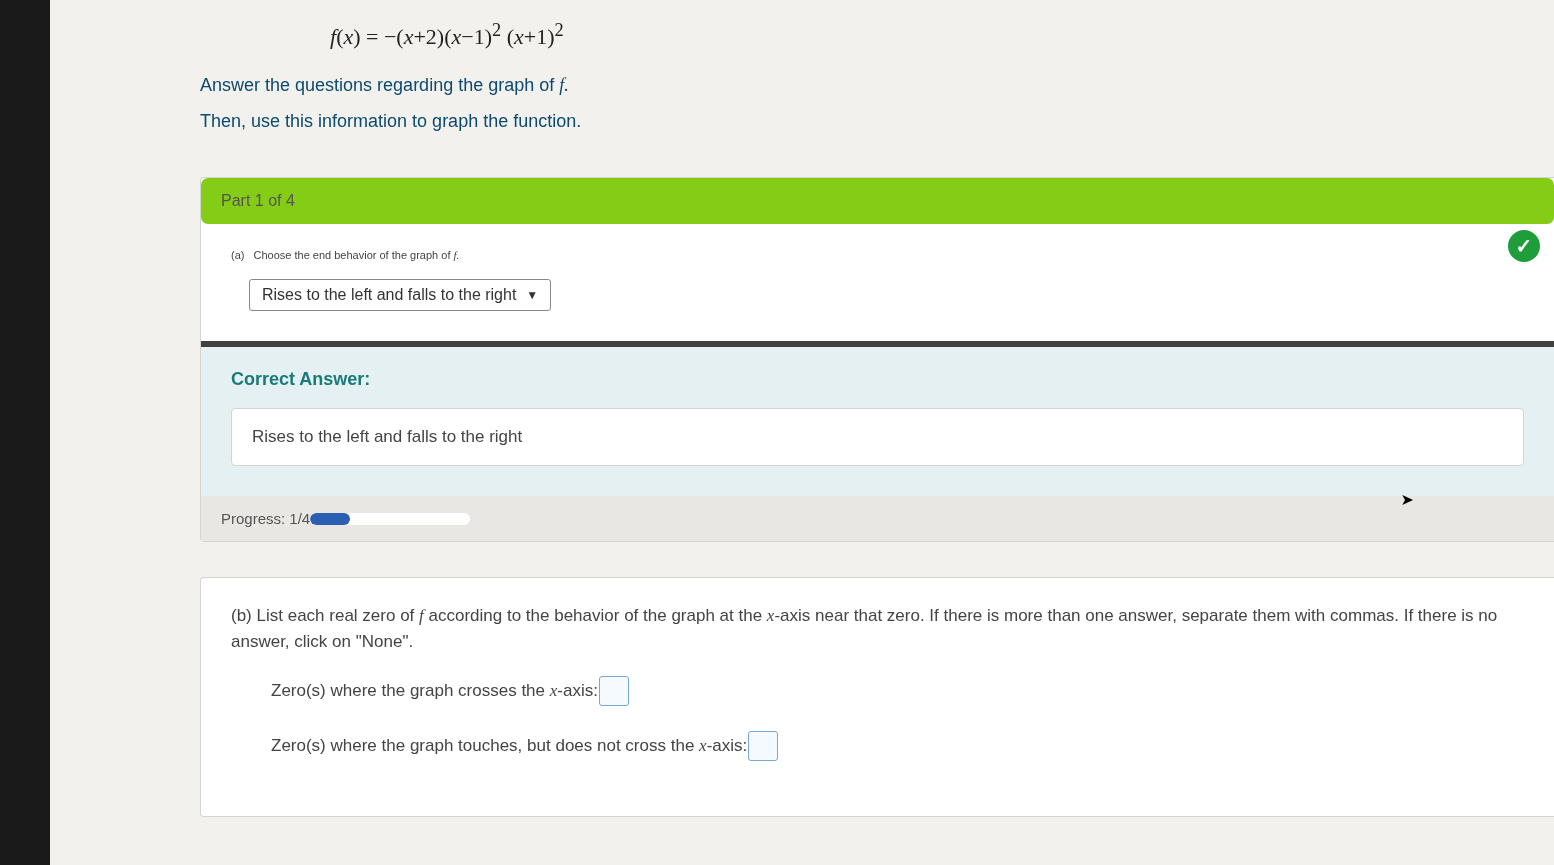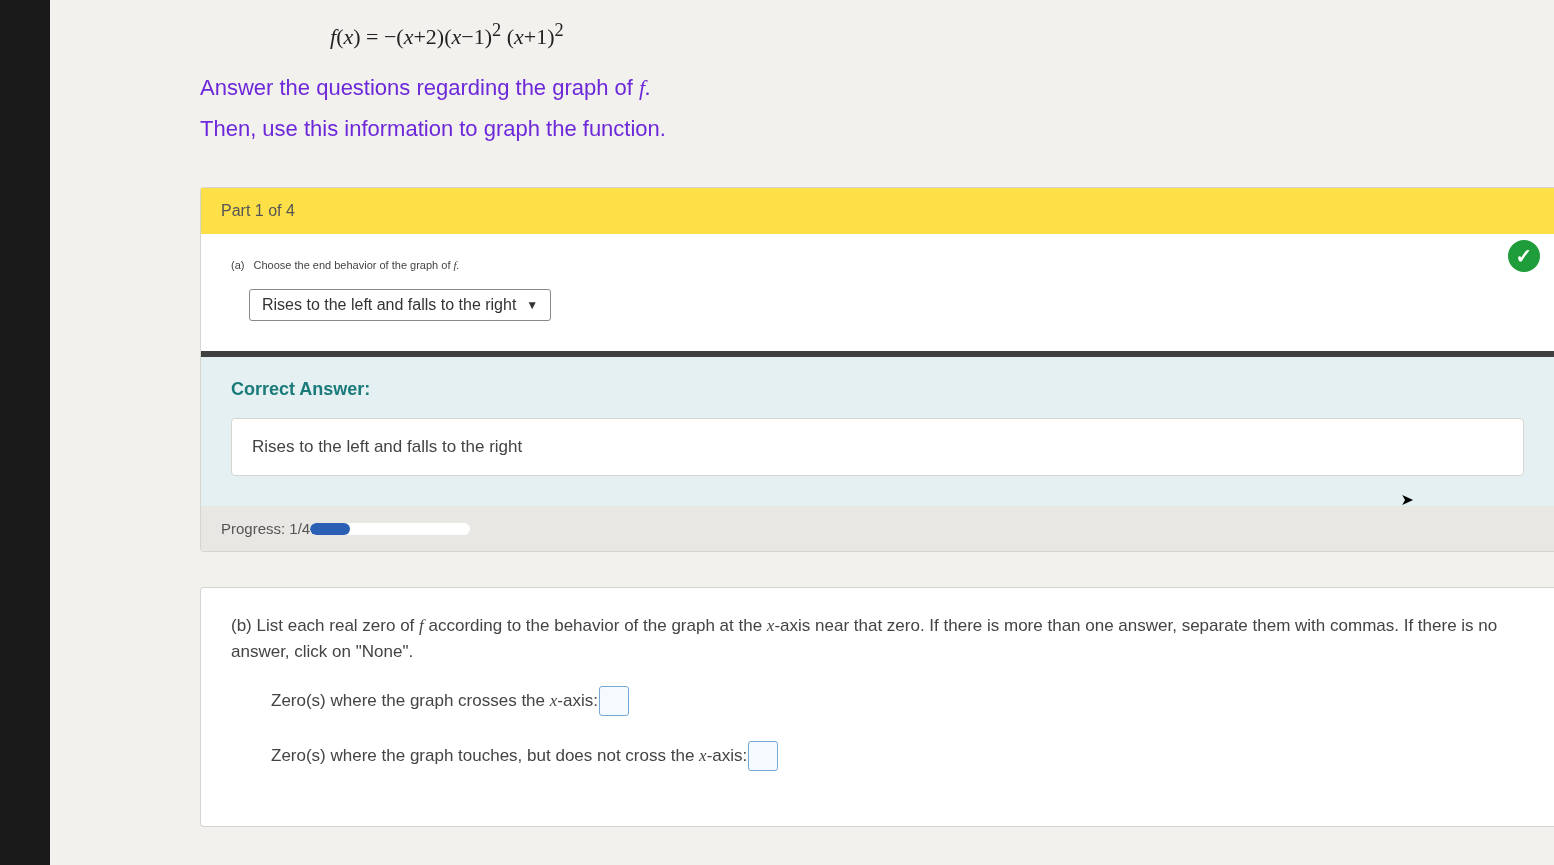--- a/index.html
+++ b/index.html
@@ -25,41 +25,42 @@
     }
     .formula {
       font-family: 'Times New Roman', serif;
       font-size: 22px;
       margin-left: 130px;
       margin-bottom: 25px;
       color: #222;
     }
     .formula .fn { font-style: italic; }
     .intro-text {
-      font-size: 22px;
-      color: #6d28d9;
+      font-size: 18px;
+      color: #0c4a6e;
       margin-bottom: 15px;
     }
     .intro-text .fn { font-family: 'Times New Roman', serif; font-style: italic; }
     .part-container {
       margin-left: 150px;
       margin-right: 0;
       margin-bottom: 35px;
       background: #fff;
       border: 1px solid #d5d5d0;
       border-right: none;
       border-radius: 4px 0 0 4px;
       overflow: visible;
       position: relative;
     }
     .part-header {
-      background: #fde047;
+      background: #84cc16;
       color: #555;
       padding: 14px 20px;
       font-size: 16px;
+      border-radius: 7px;
     }
     .part-body {
       padding: 25px 30px 30px 30px;
       position: relative;
     }
     .question-label {
       font-size: 11px;
       color: #444;
       margin-bottom: 18px;
     }

